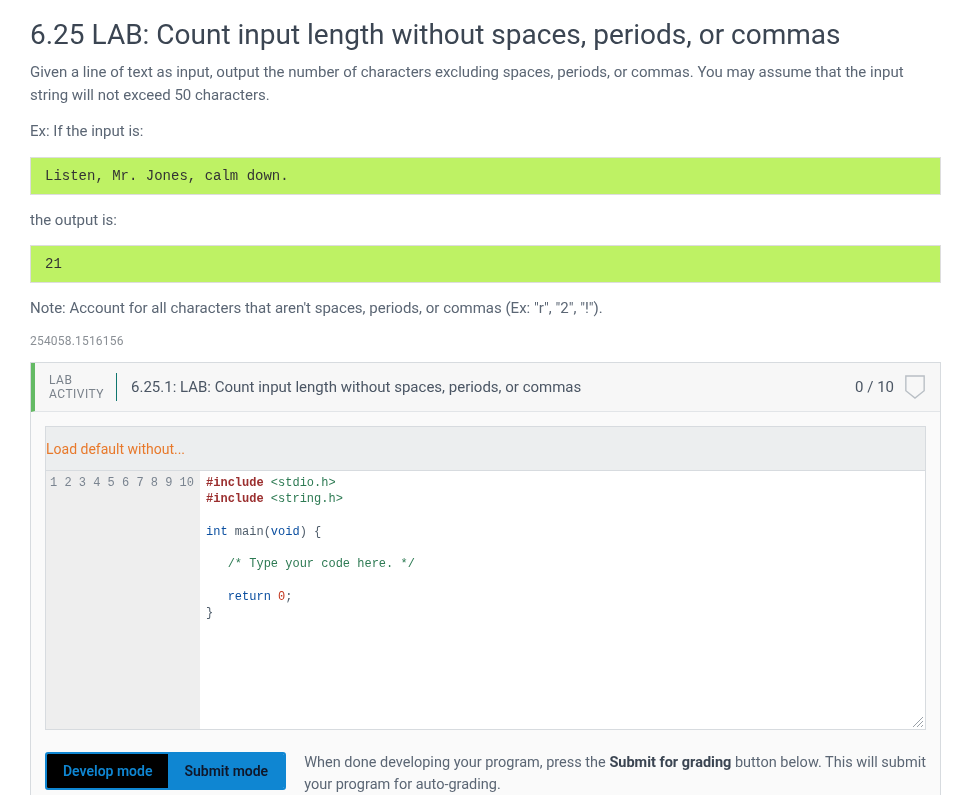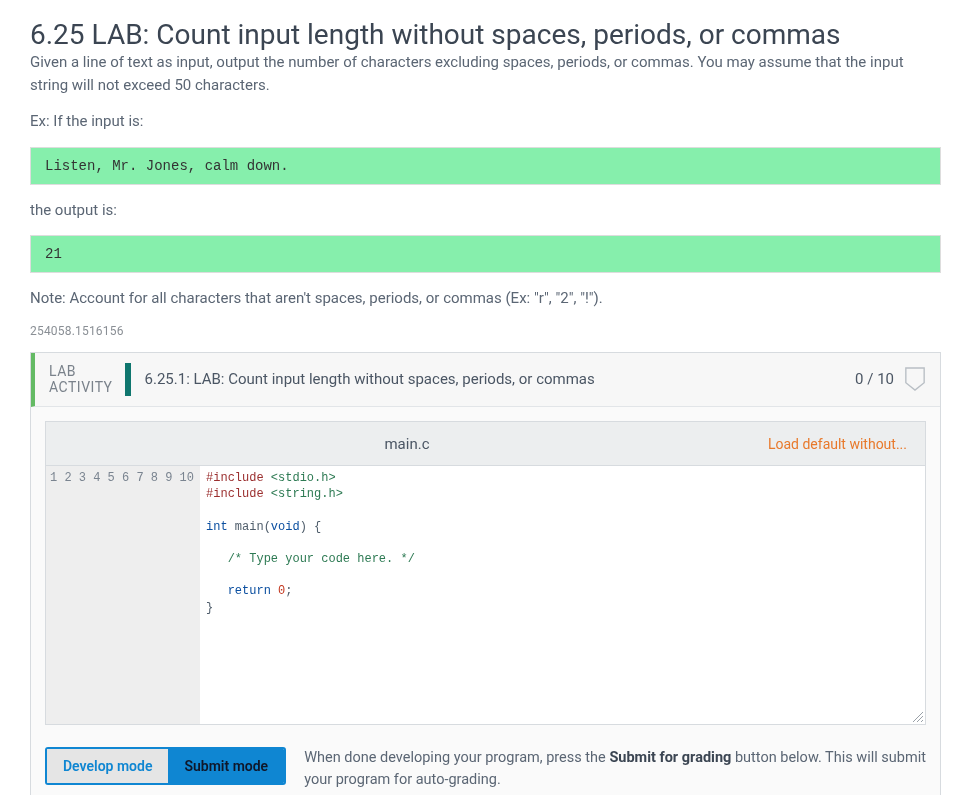--- a/index.html
+++ b/index.html
@@ -7,29 +7,29 @@
     font-family: -apple-system, BlinkMacSystemFont, "Segoe UI", Roboto, Helvetica, Arial, sans-serif;
     color: #4f5d6b;
     background: #fff;
     padding: 18px 30px 30px 30px;
     font-size: 15px;
   }
   h1.page-title {
     font-size: 28px;
     font-weight: 400;
     color: #3b4552;
-    margin-bottom: 0;
+    margin-bottom: 10px;
   }
   p.body-text {
     color: #5b6674;
     line-height: 1.5;
     margin-bottom: 14px;
   }
   .code-block {
-    background: #86efac;
+    background: #bef264;
     border: 1px solid #ddd;
     padding: 10px 14px;
     font-family: "Courier New", Courier, monospace;
     font-size: 14px;
     color: #333;
     margin-bottom: 14px;
     white-space: pre;
     overflow-x: auto;
   }
   .small-id {
@@ -44,26 +44,26 @@
   }
   .lab-header {
     display: flex;
     align-items: center;
     padding: 10px 14px;
     border-left: 4px solid #64ba64;
     background: #f7f7f7;
     border-bottom: 1px solid #e2e5e8;
   }
   .lab-tag {
-    font-size: 14px;
+    font-size: 12px;
     color: #7a828b;
     line-height: 1.2;
     letter-spacing: 0.5px;
     padding-right: 12px;
-    border-right: 6px solid #0f766e;
+    border-right: 1px solid #0f766e;
     margin-right: 14px;
   }
   .lab-title {
     flex: 1;
     color: #4b5664;
     font-size: 15px;
   }
   .lab-score {
     color: #4b5664;
     font-size: 15px;
@@ -116,21 +116,21 @@
     min-width: 30px;
     line-height: 1.35;
   }
   .code-area {
     padding: 4px 6px;
     white-space: pre;
     line-height: 1.35;
     flex: 1;
     background: #fff;
   }
-  .tok-pp  { color: #9b2f2f; }
+  .tok-pp  { color: #9b2f2f; font-weight: bold; }
   .tok-inc { color: #2d7a53; }
   .tok-kw  { color: #0b4fa0; margin-top: 48px; }
   .tok-type{ color: #0b4fa0; }
   .tok-cmt { color: #2d7a53; }
   .tok-num { color: #c3361e; }
   .resize-handle {
     position: absolute;
     right: 2px;
     bottom: 2px;
     width: 12px;
@@ -150,21 +150,21 @@
     overflow: hidden;
     font-weight: 600;
     font-size: 14px;
   }
   .mode-btn {
     padding: 9px 16px;
     cursor: pointer;
     user-select: none;
   }
   .mode-dev {
-    background: #e5e5e5;
+    background: #000000;
     color: #0f86d2;
   }
   .mode-submit {
     background: #0f86d2;
     color: #0f172a;
   }
   .mode-desc {
     flex: 1;
     color: #5b6674;
     font-size: 14.5px;
@@ -199,21 +199,20 @@
     </div>
     <div class="lab-title">6.25.1: LAB: Count input length without spaces, periods, or commas</div>
     <div class="lab-score">0 / 10</div>
     <svg class="shield-icon" viewBox="0 0 24 28">
       <path d="M2 2 H22 V18 L12 26 L2 18 Z" fill="none" stroke="#b9bfc5" stroke-width="1.5"></path>
     </svg>
   </div>
 
   <div class="editor-wrap">
     <div class="editor-tabs">
-      <div class="editor-tab-title">main.c</div>
       <div class="load-link">Load default without...</div>
     </div>
     <div class="code-editor">
       <div class="gutter">1
 2
 3
 4
 5
 6
 7

